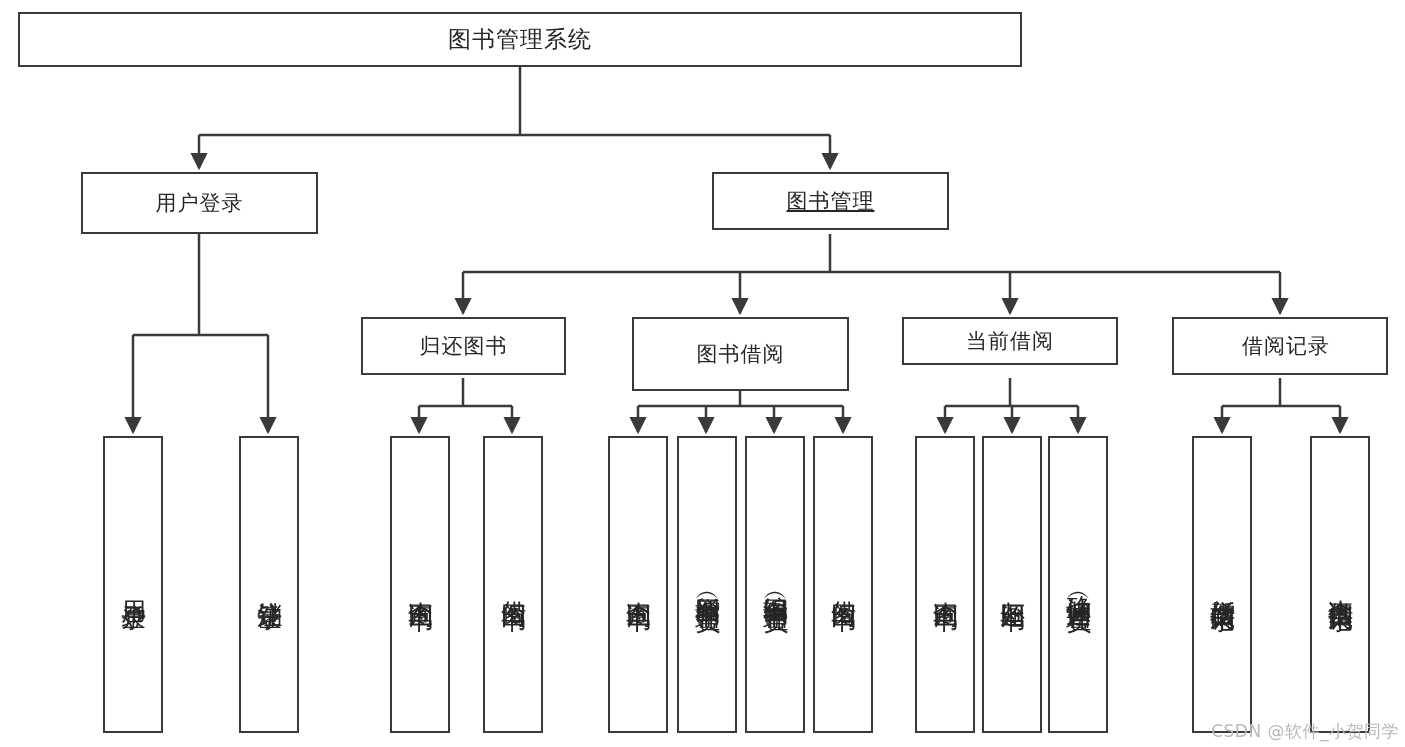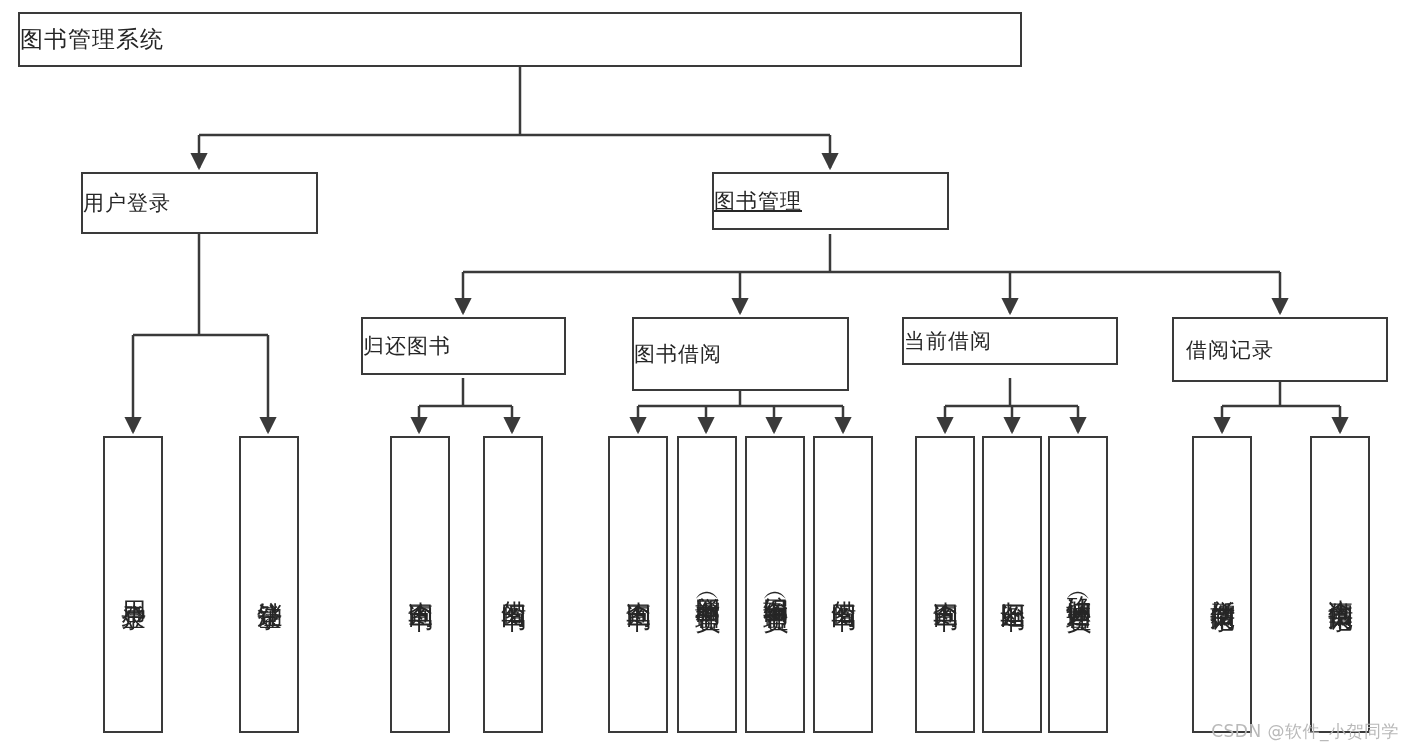--- a/index.html
+++ b/index.html
@@ -26,21 +26,21 @@
     height: 747px;
     pointer-events: none;
   }
   .node {
     position: absolute;
     box-sizing: border-box;
     border: 2.5px solid #3a3a3a;
     background: #ffffff;
     display: flex;
     align-items: center;
-    justify-content: flex-start;
+    justify-content: center;
     color: #262626;
   }
   .node.horiz {
     font-size: 21px;
     letter-spacing: 1px;
   }
   .node.vert {
     align-items: center;
     justify-content: center;
     padding: 4px 0;
@@ -145,21 +145,21 @@
   </div>
 
   <div class="node horiz" style="left:632px; top:317px; width:217px; height:74px;">
     <span class="hlabel">图书借阅</span>
   </div>
 
   <div class="node horiz" style="left:902px; top:317px; width:216px; height:48px;">
     <span class="hlabel">当前借阅</span>
   </div>
 
-  <div class="node horiz" style="left:1172px; top:317px; width:216px; height:65px;padding-left:12px;">
+  <div class="node horiz" style="left:1172px; top:317px; width:216px; height:58px;padding-left:12px;">
     <span class="hlabel">借阅记录</span>
   </div>
 
   <div class="node vert" style="left:103px; top:436px; width:60px; height:297px;">
     <span class="vlabel">用户登录</span>
   </div>
 
   <div class="node vert" style="left:239px; top:436px; width:60px; height:297px;">
     <span class="vlabel">注销登录</span>
   </div>

